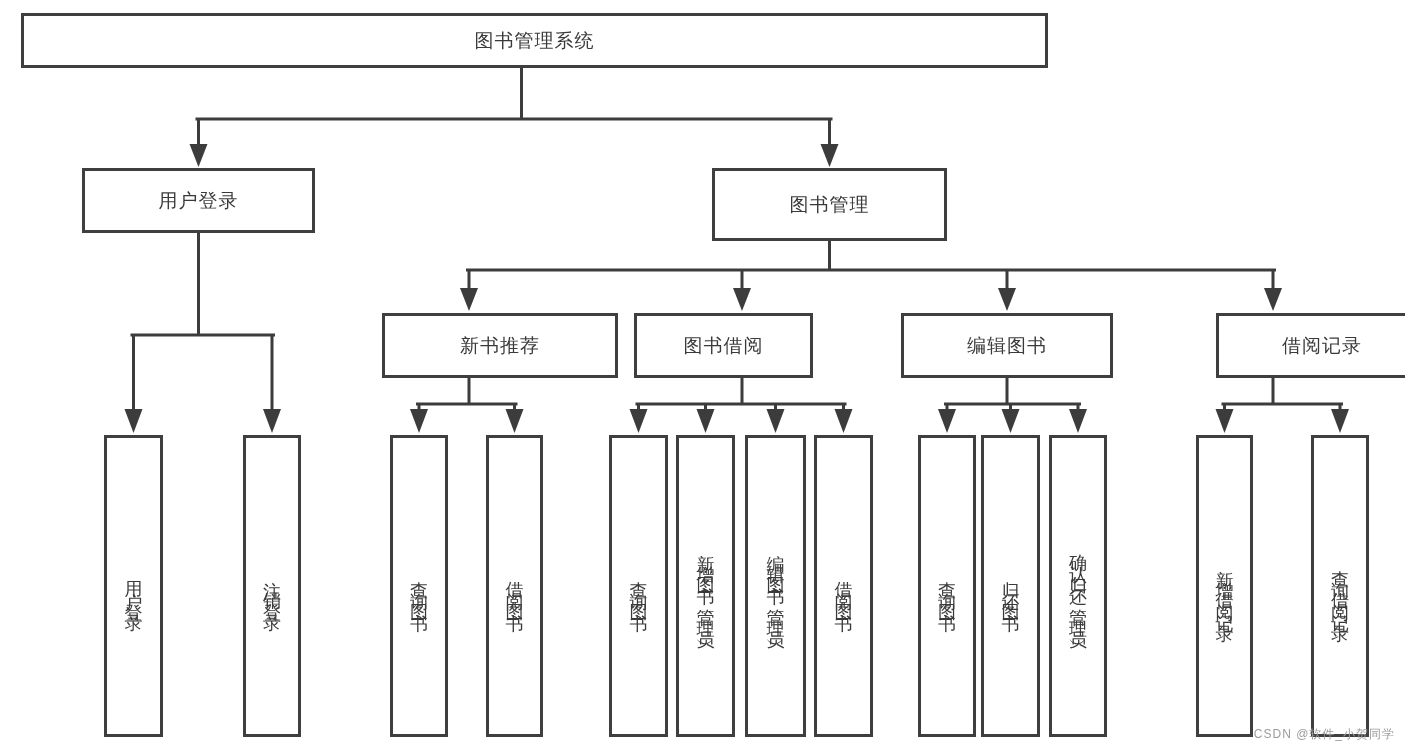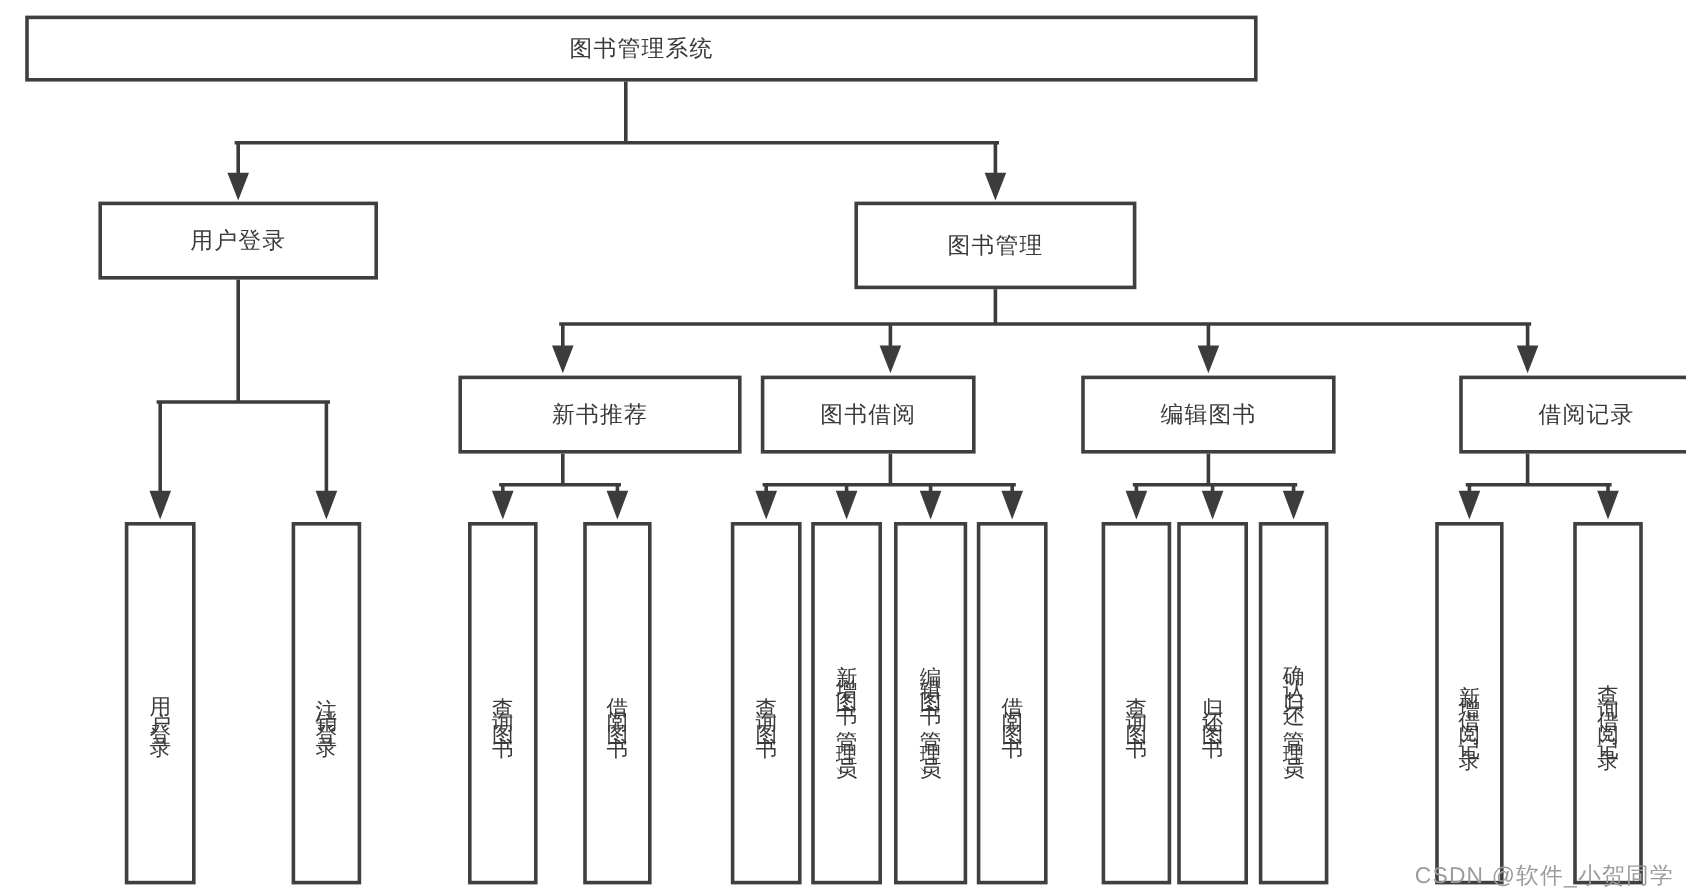--- a/index.html
+++ b/index.html
@@ -27,21 +27,21 @@
     font-size:18px;
     writing-mode:vertical-rl;
     text-orientation:mixed;
     letter-spacing:11px;
     line-height:1;
     padding-top:6px;
   }
   .watermark{
     position:absolute;
     right:10px;bottom:4px;
-    font-size:19px;
+    font-size:12px;
     color:#9c9c9c;
     letter-spacing:1px;
     white-space:nowrap;
   }
 </style>
 </head>
 <body>
 
 <div id="canvas">
 

